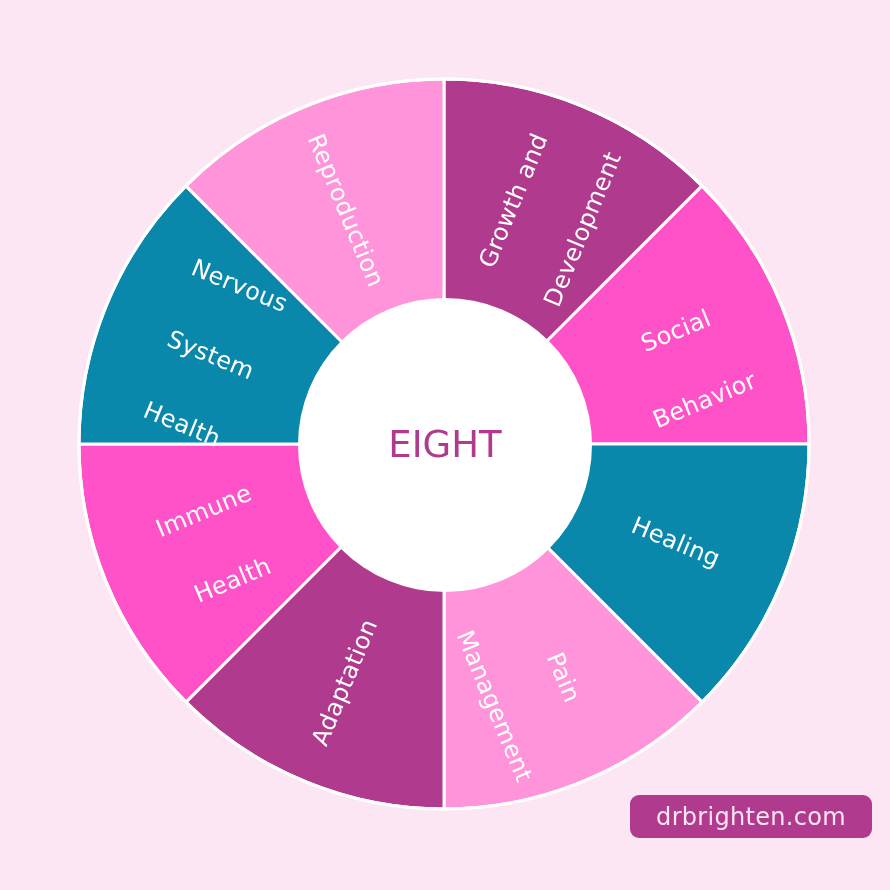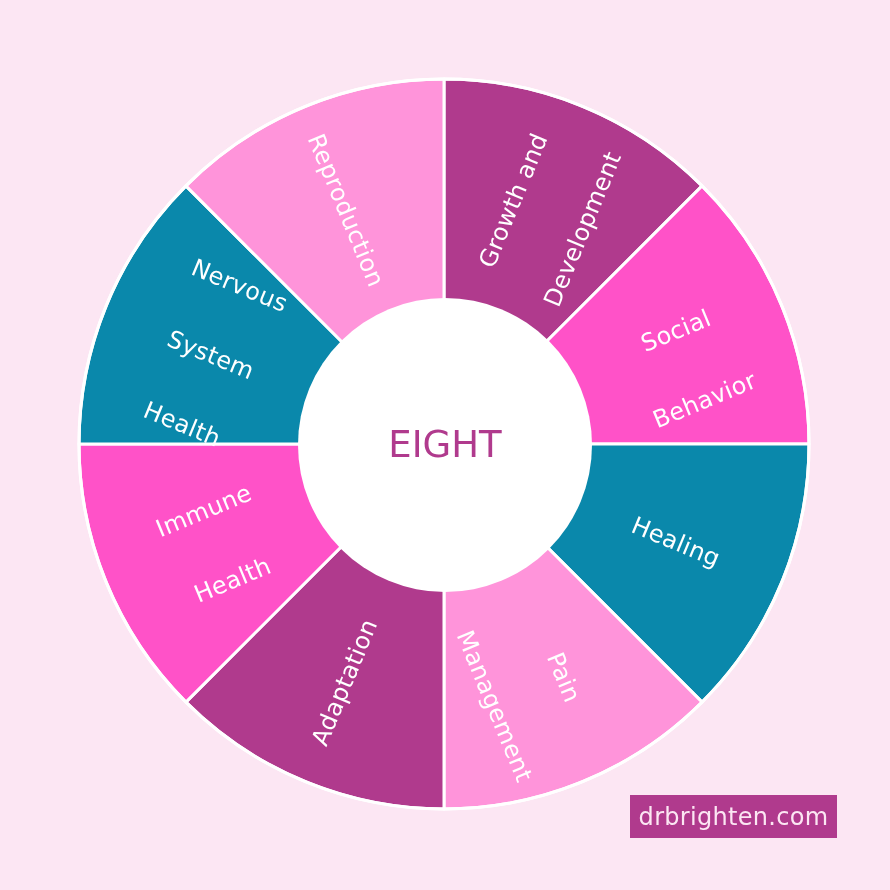--- a/index.html
+++ b/index.html
@@ -28,22 +28,22 @@
     left: 298px; top: 298px; width: 294px; height: 294px;
     display: flex; flex-direction: column; align-items: center; justify-content: center;
     color: #b03a8d;
     font-size: 37px; line-height: 42px;
     text-align: center;
   }
   #center-title span { display: block; }
   #badge {
     position: absolute;
     left: 630px; top: 795px;
-    width: 207px; height: 43px;
-    border-radius: 0;
+    width: 242px; height: 43px;
+    border-radius: 9px;
     background: #b03a8d;
     color: #fce6f3;
     font-size: 24px;
     display: flex; align-items: center; justify-content: center;
     letter-spacing: 0.3px;
   }
 </style>
 </head>
 <body>
 

